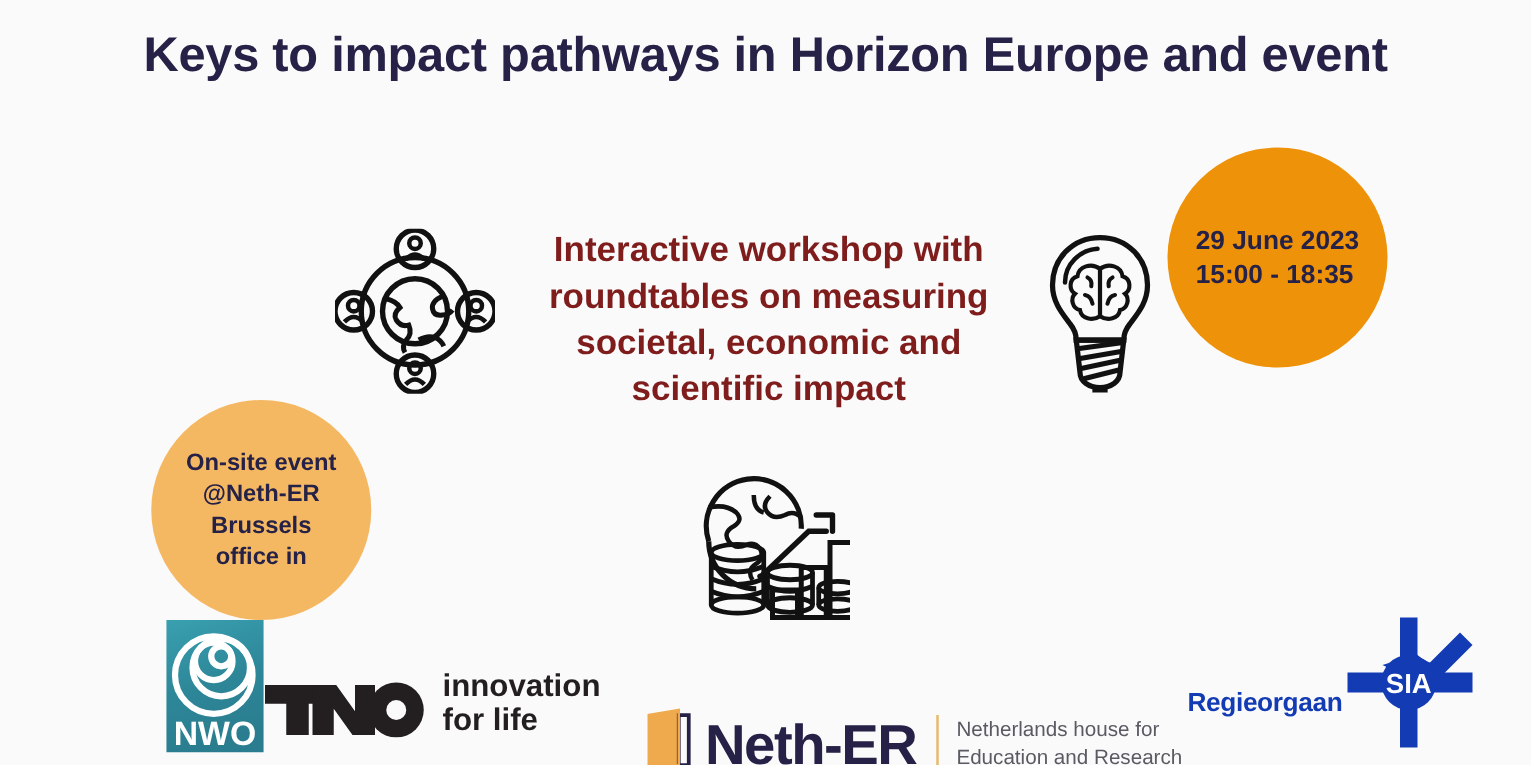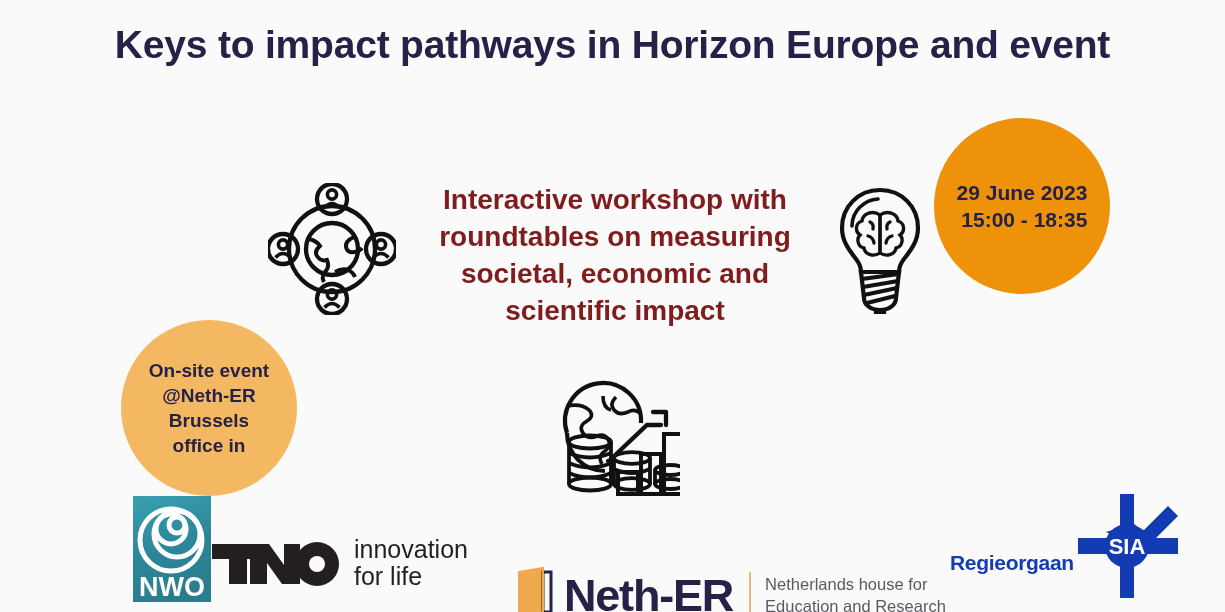--- a/index.html
+++ b/index.html
@@ -56,21 +56,21 @@
     top: 118px;
     width: 176px;
     height: 176px;
     border-radius: 50%;
     background: #ed9209;
     display: flex;
     align-items: center;
     justify-content: center;
   }
   .circle-date .ctext {
-    text-align: right;
+    text-align: left;
     color: #252147;
     font-size: 21px;
     font-weight: bold;
     line-height: 1.3;
   }
   .circle-venue {
     position: absolute;
     left: 121px;
     top: 320px;
     width: 176px;
@@ -93,21 +93,21 @@
   .icon-network { position: absolute; left: 268px; top: 183px; }
   .icon-bulb    { position: absolute; left: 832px; top: 186px; }
   .icon-econ    { position: absolute; left: 546px; top: 376px; }
 
   
   .logo-nwo   { position: absolute; left: 96px;  top: 496px; padding-left: 37px; }
   .logo-tno   { position: absolute; left: 212px; top: 536px; }
   .logo-nether{ position: absolute; left: 515px; top: 530px; }
   .logo-sia   { position: absolute; left: 950px; top: 492px; }
 
-  .tno-wrap { display: flex; align-items: flex-start; }
+  .tno-wrap { display: flex; align-items: flex-end; font-weight: bold; }
   .tno-tag {
     margin-left: 12px;
     font-size: 25px;
     color: #231f20;
     line-height: 1.08;
     font-family: "Liberation Sans", sans-serif;
   }
 
   .nether-wrap { display: flex; align-items: flex-end; }
   .nether-name {

